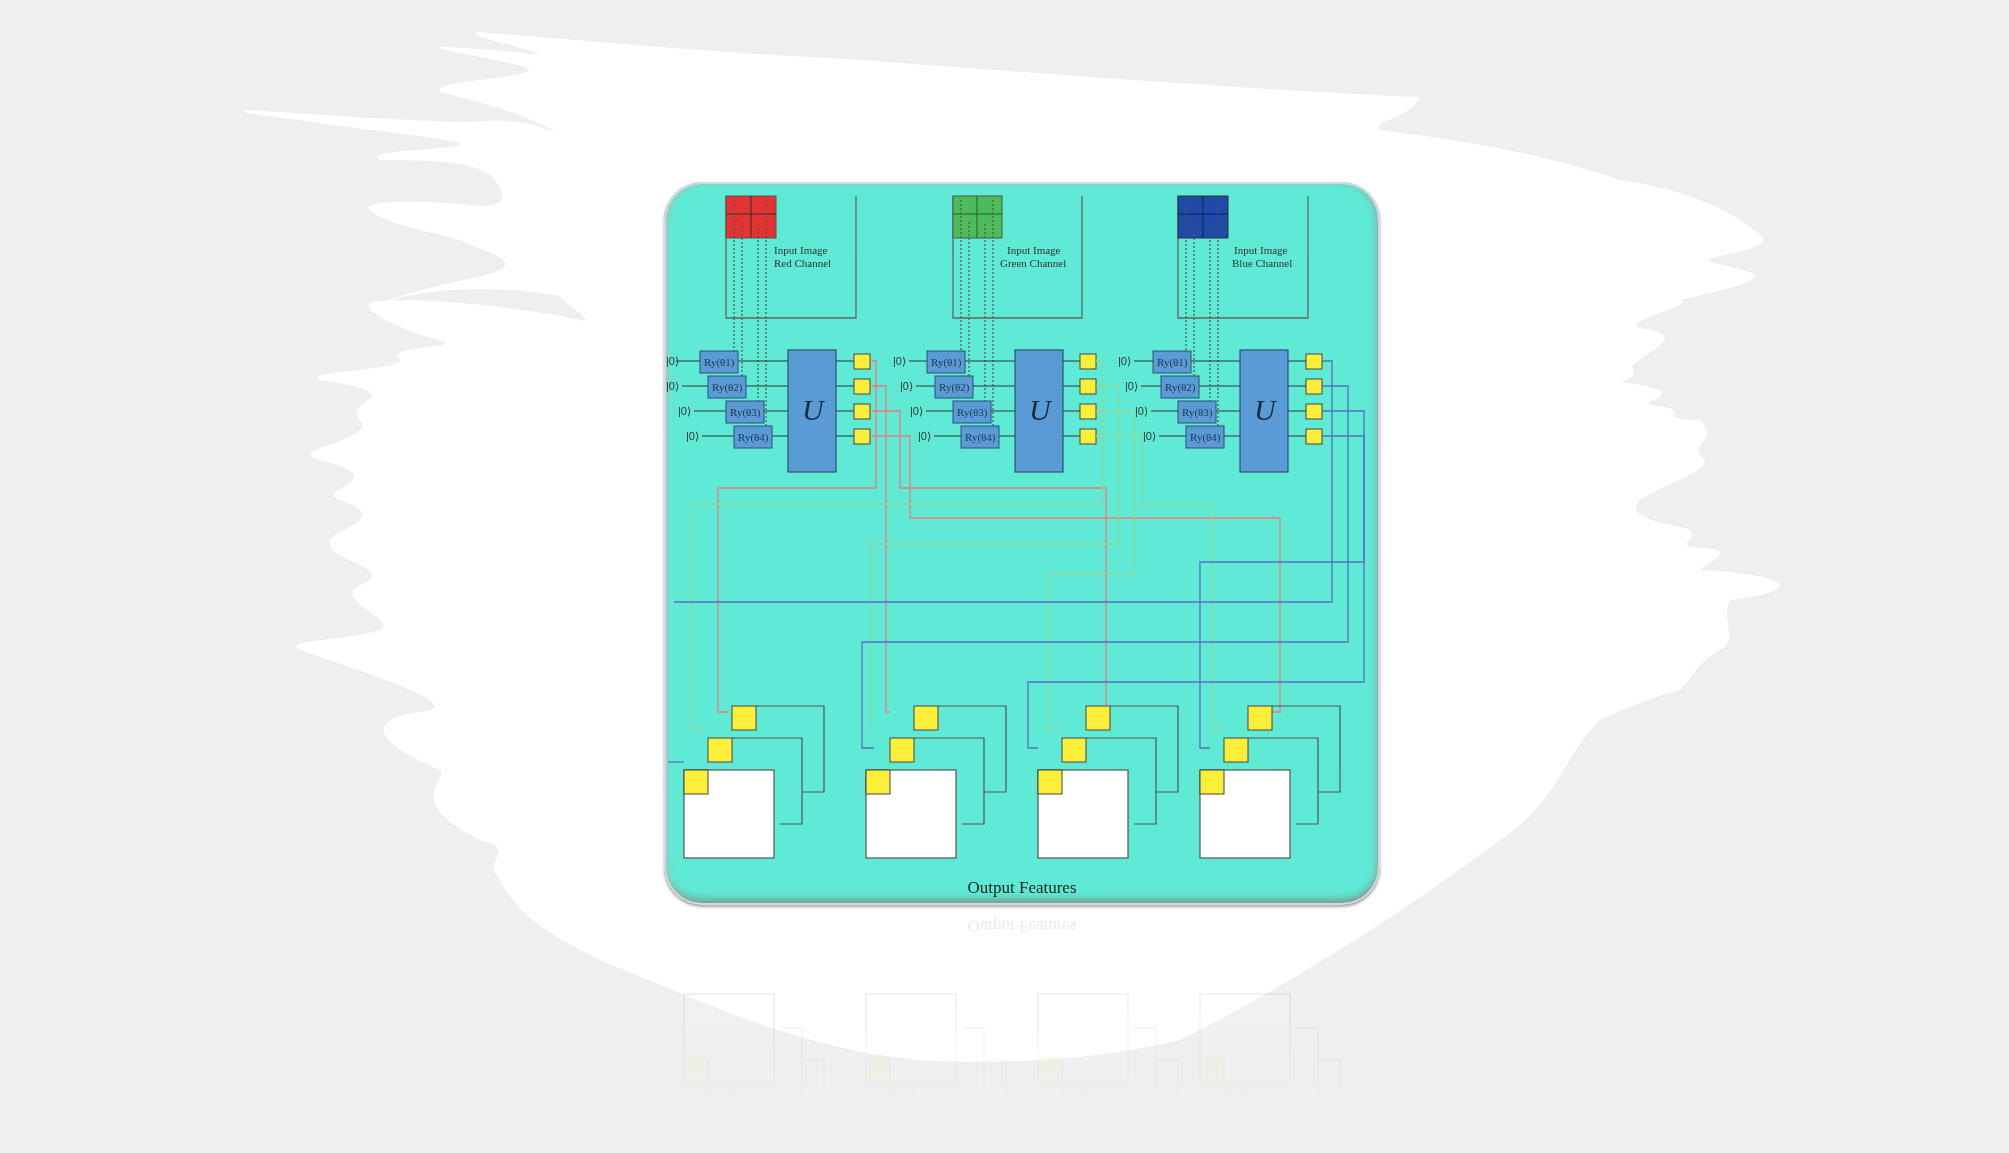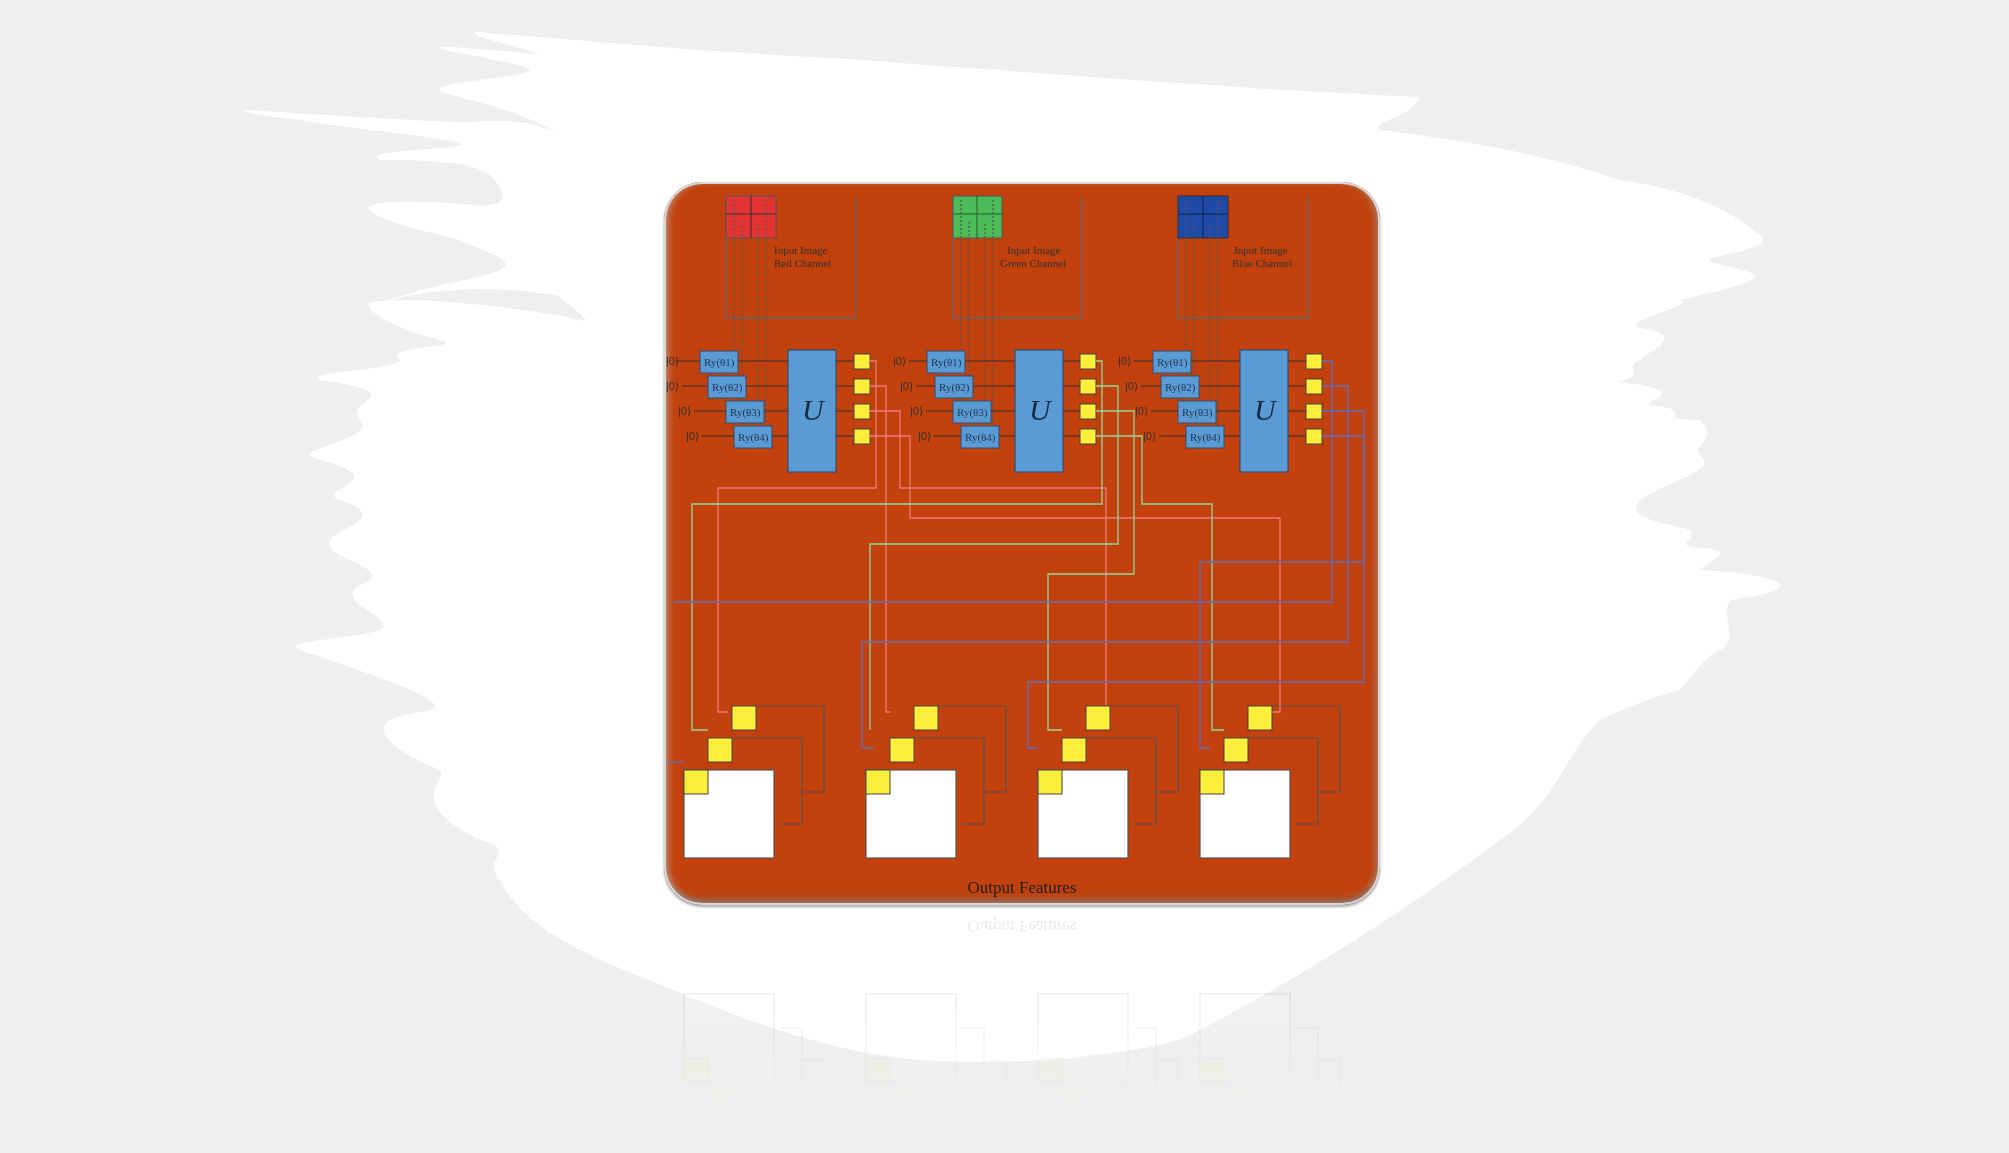--- a/index.html
+++ b/index.html
@@ -8,21 +8,21 @@
     background: #efefef;
     position: relative;
     overflow: hidden;
     font-family: "Liberation Serif", serif;
   }
   .bg-brush { position: absolute; left: 0; top: 0; width: 2009px; height: 1153px; }
   .card {
     position: absolute;
     left: 664px; top: 182px;
     width: 716px; height: 723px;
-    background: #c2410c;
+    background: #5eead4;
     border-radius: 38px;
     box-shadow: inset 0 0 0 2px #d8d8d8, inset 6px 0 10px -4px #bdbdbd, inset -6px 0 10px -4px #9a9a9a, inset 0 -10px 10px -6px #7a7a7a, 0 2px 3px rgba(0,0,0,0.35);
     overflow: hidden;
   }
   .card svg { position: absolute; left: 0; top: 0; }
   .reflection {
     position: absolute;
     left: 664px; top: 910px;
     width: 716px; height: 200px;
     overflow: hidden;

